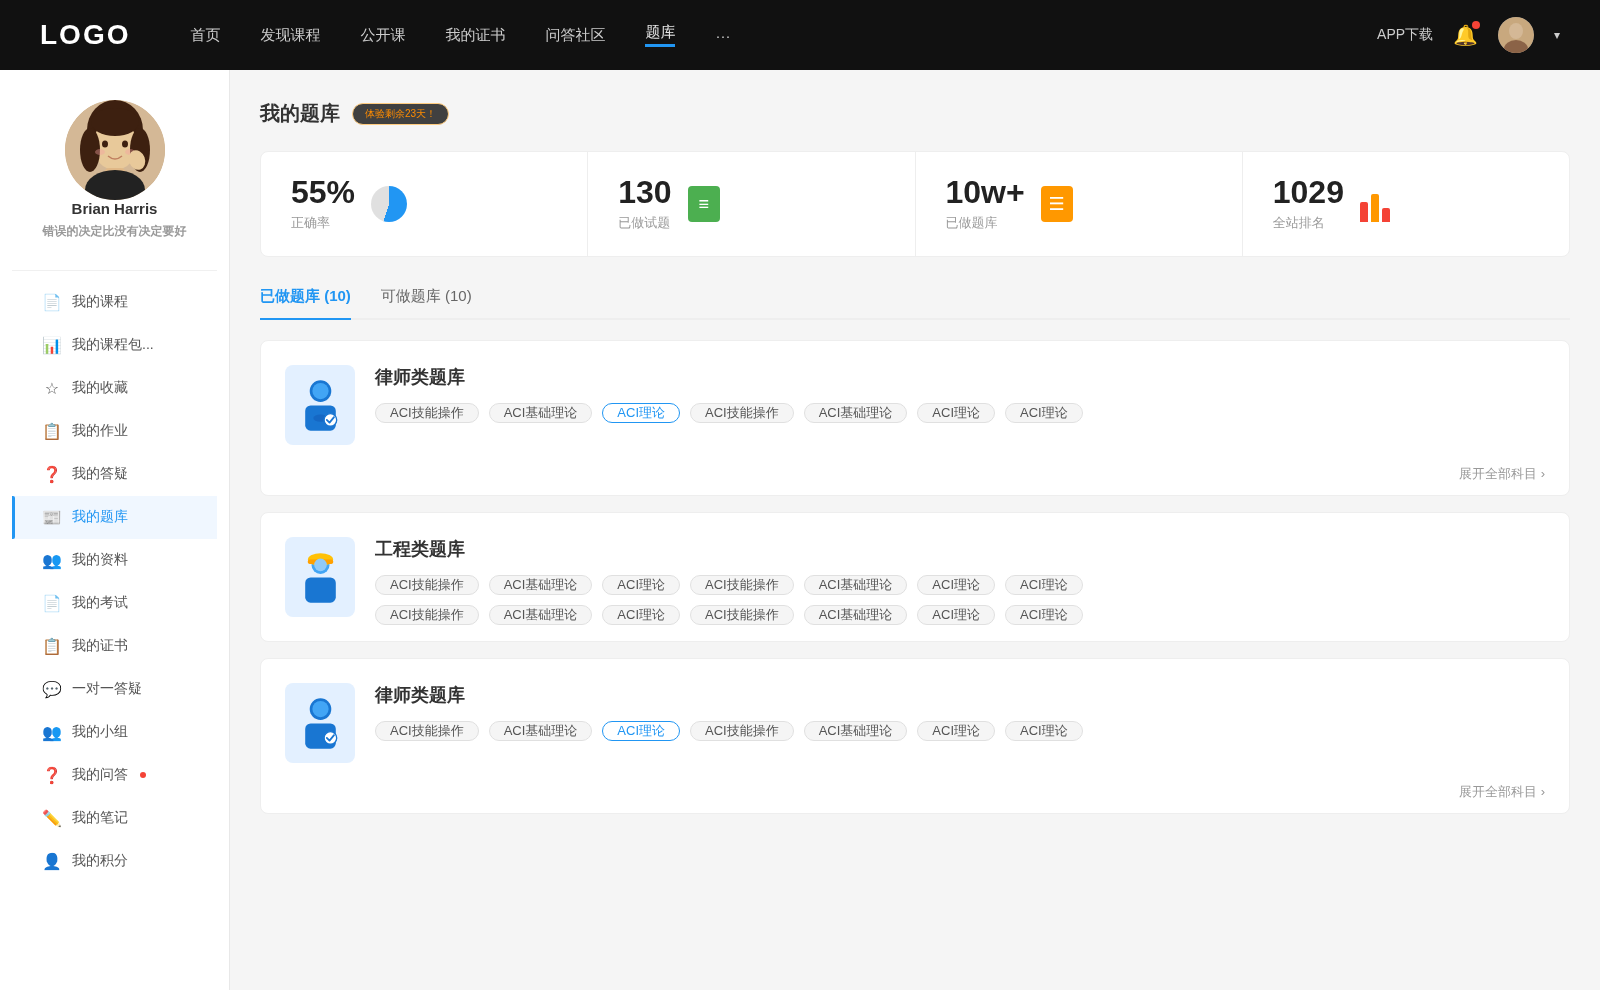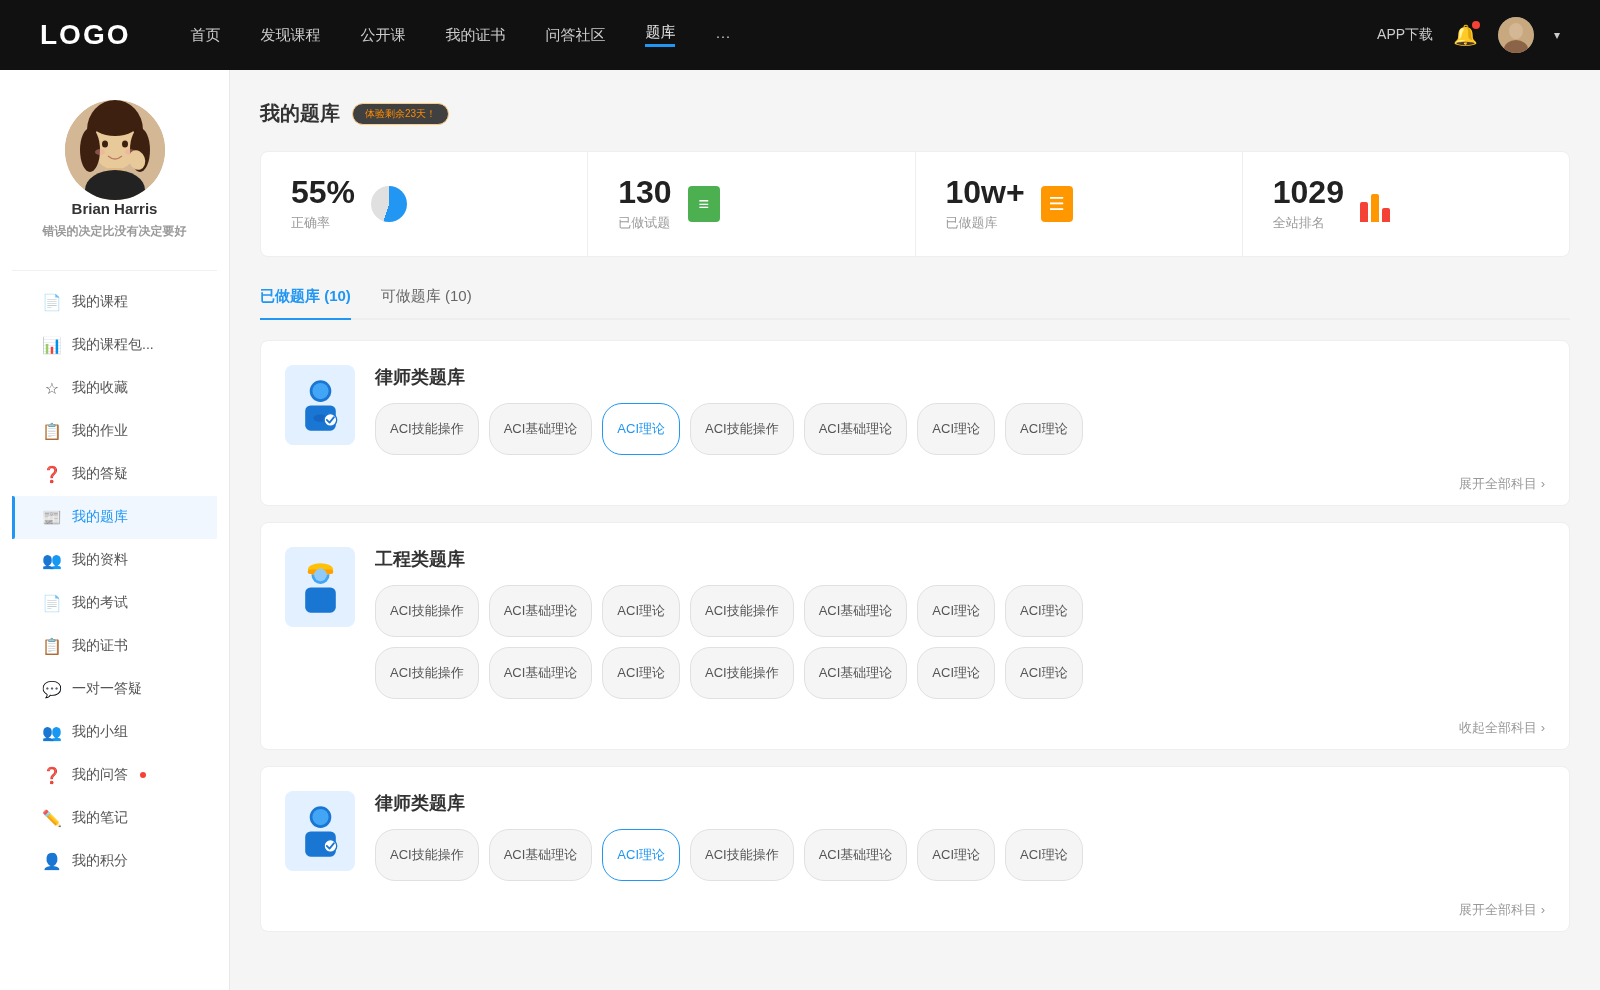--- a/index.html
+++ b/index.html
@@ -65,21 +65,21 @@
     .tab-item.active { color: #2196f3; font-weight: 600; }
     .tab-item.active::after { content: ''; position: absolute; bottom: -2px; left: 0; right: 0; height: 2px; background: #2196f3; }
 
     
     .bank-card { background: #fff; border: 1px solid #eee; border-radius: 8px; margin-bottom: 16px; overflow: hidden; }
     .bank-card-header { display: flex; align-items: flex-start; padding: 24px 24px 16px; gap: 20px; }
     .bank-card-icon { width: 70px; height: 80px; background: #e3f0ff; border-radius: 8px; display: flex; align-items: center; justify-content: center; flex-shrink: 0; }
     .bank-card-info { flex: 1; }
     .bank-card-title { font-size: 18px; font-weight: 600; margin-bottom: 14px; }
     .bank-tags { display: flex; flex-wrap: wrap; gap: 10px; align-items: center; }
-    .tag { background: #f5f5f5; border: 1px solid #e0e0e0; border-radius: 20px; padding: 16px 14px; font-size: 13px; color: #555; cursor: pointer; white-space: nowrap; }
+    .tag { background: #f5f5f5; border: 1px solid #e0e0e0; border-radius: 20px; padding: 0 14px; font-size: 13px; color: #555; cursor: pointer; white-space: nowrap; }
     .tag.active { background: #fff; border-color: #2196f3; color: #2196f3; }
     .bank-card-footer { padding: 4px 24px 12px; display: flex; justify-content: flex-end; }
     .expand-link { font-size: 13px; color: #999; cursor: pointer; display: flex; align-items: center; gap: 3px; }
 
     
     .tags-second-row { margin-top: 10px; }
 
     
     .person-icon-svg { width: 45px; height: 55px; }
     .engineer-icon-svg { width: 45px; height: 55px; }
@@ -358,23 +358,20 @@
             <span class="tag">ACI技能操作</span>
             <span class="tag">ACI基础理论</span>
             <span class="tag">ACI理论</span>
             <span class="tag">ACI技能操作</span>
             <span class="tag">ACI基础理论</span>
             <span class="tag">ACI理论</span>
             <span class="tag">ACI理论</span>
           </div>
         </div>
       </div>
-      <div class="bank-card-footer">
-        <span class="expand-link">收起全部科目 ›</span>
-      </div>
     </div>
 
     <div class="bank-card">
       <div class="bank-card-header">
         <div class="bank-card-icon">
           <svg class="person-icon-svg" viewBox="0 0 50 60" xmlns="http://www.w3.org/2000/svg">
             <circle cx="25" cy="14" r="12" fill="#1976d2"></circle>
             <rect x="8" y="30" width="34" height="28" rx="6" fill="#1976d2"></rect>
             <circle cx="25" cy="14" r="9" fill="#42a5f5"></circle>
             <circle cx="36" cy="46" r="7" fill="#fff" stroke="#1976d2" stroke-width="1.5"></circle>

